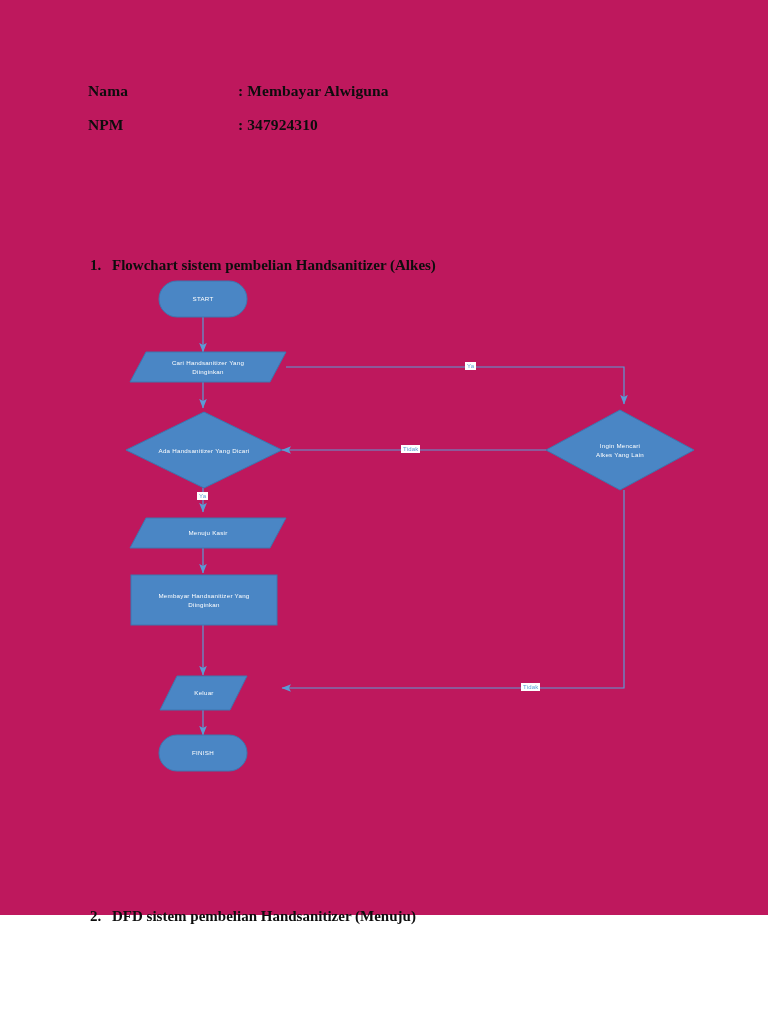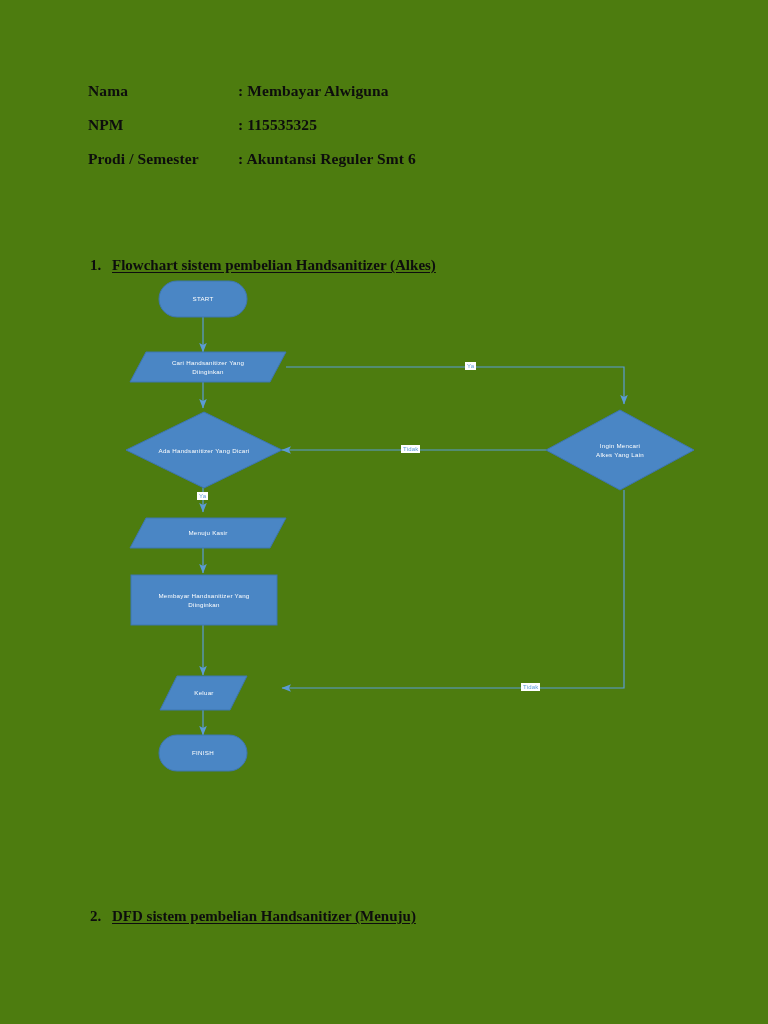--- a/index.html
+++ b/index.html
@@ -11,22 +11,22 @@
     width: 768px;
     height: 1024px;
     position: relative;
     overflow: hidden;
     font-family: "Liberation Serif", serif;
     color: #000000;
   }
   .page {
     position: absolute;
     left: 0; top: 0;
-    width: 768px; height: 1024px;
-    background: #4d7c0f;
+    width: 768px; height: 915px;
+    background: #be185d;
   }
   
   .ident {
     position: absolute;
     left: 88px;
     top: 82px;
     width: 560px;
   }
   .ident-row {
     display: flex;
@@ -55,21 +55,20 @@
     font-size: 15px;
     font-weight: 700;
     color: #0d0d0d;
   }
   .section-num {
     width: 22px;
     flex: 0 0 22px;
     font-weight: 700;
   }
   .section-text {
-    text-decoration: underline;
     text-underline-offset: 2px;
   }
   #heading-1 { left: 90px; top: 257px; }
   #heading-2 { left: 90px; top: 908px; }
 
   
   .flow {
     position: absolute;
     left: 0;
     top: 270px;
@@ -106,25 +105,21 @@
 
 <div class="page">
 
   <div class="ident">
     <div class="ident-row">
       <span class="ident-label">Nama</span>
       <span class="ident-value">: Membayar Alwiguna</span>
     </div>
     <div class="ident-row">
       <span class="ident-label">NPM</span>
-      <span class="ident-value">: 115535325</span>
-    </div>
-    <div class="ident-row">
-      <span class="ident-label">Prodi / Semester</span>
-      <span class="ident-value">: Akuntansi Reguler Smt 6</span>
+      <span class="ident-value">: 347924310</span>
     </div>
   </div>
 
   <div class="section-heading" id="heading-1">
     <span class="section-num">1.</span>
     <span class="section-text">Flowchart sistem pembelian Handsanitizer (Alkes)</span>
   </div>
 
   <div class="flow">
     <svg width="768" height="530" viewBox="0 0 768 530" xmlns="http://www.w3.org/2000/svg">

